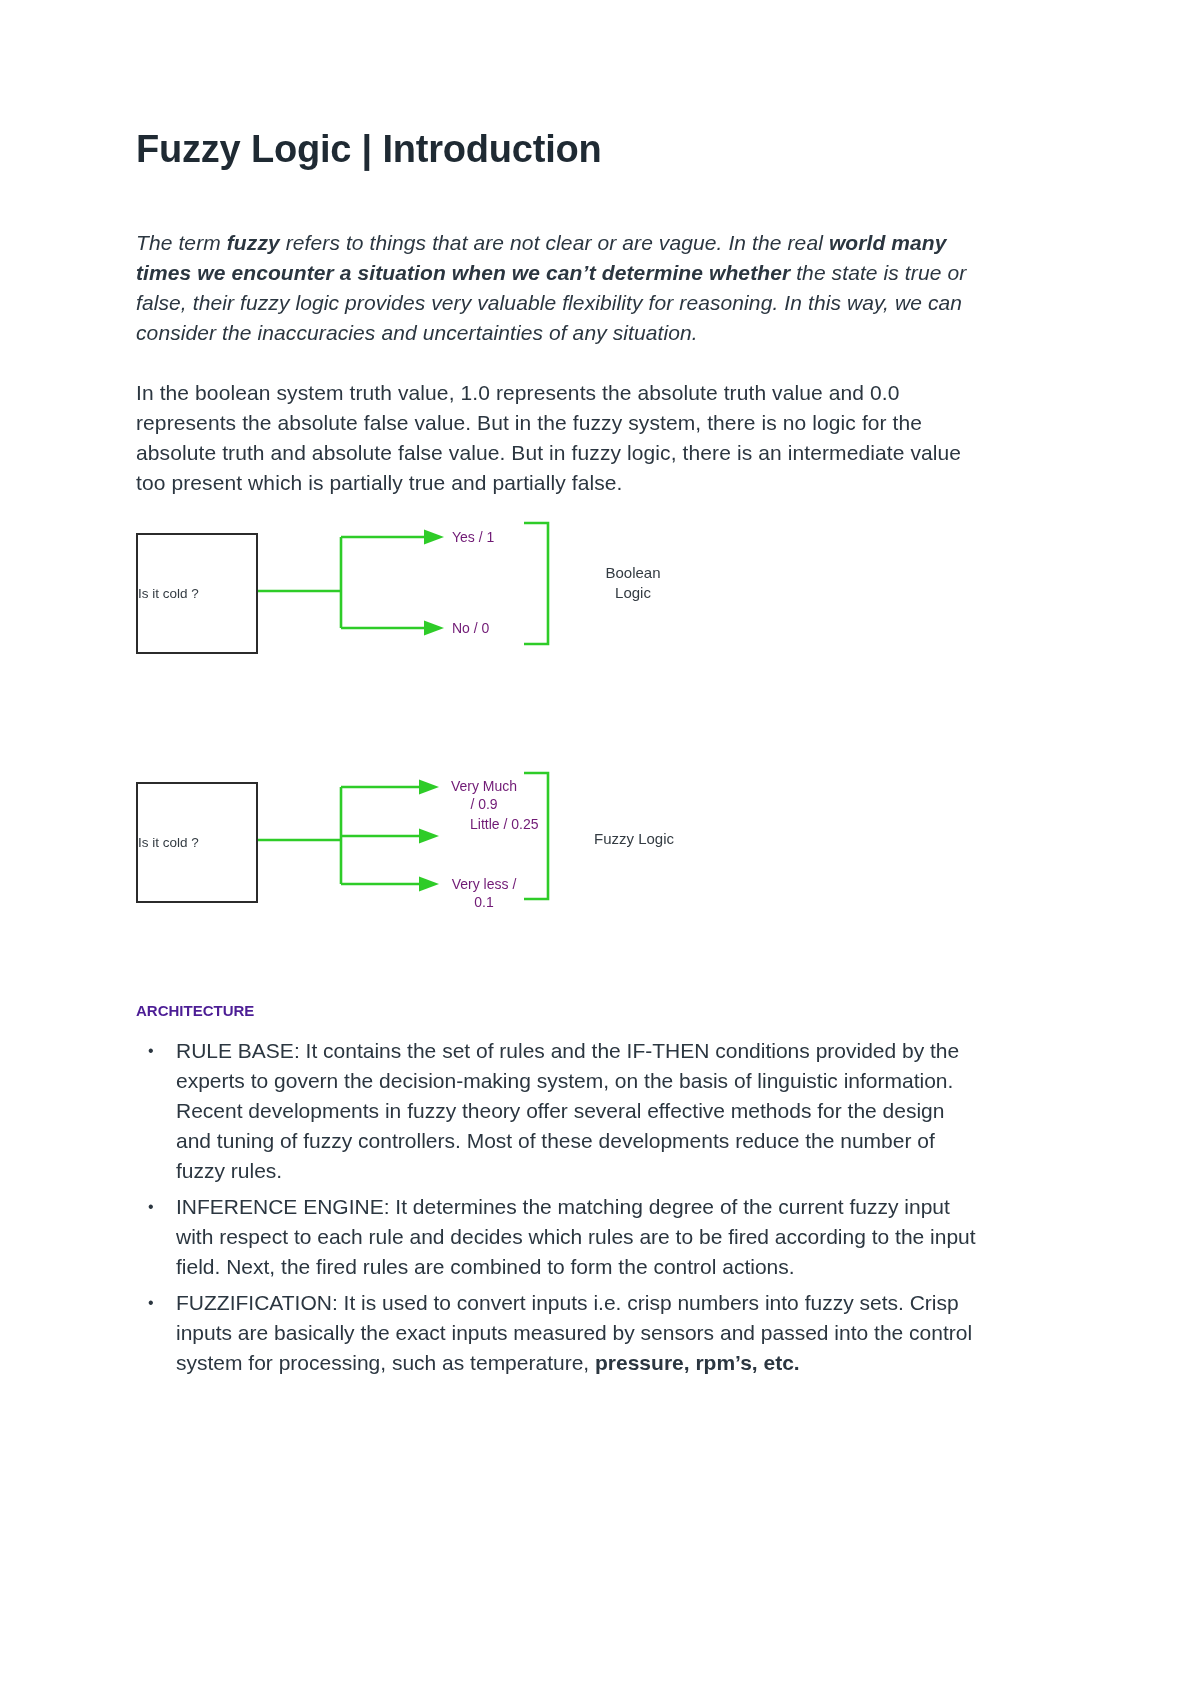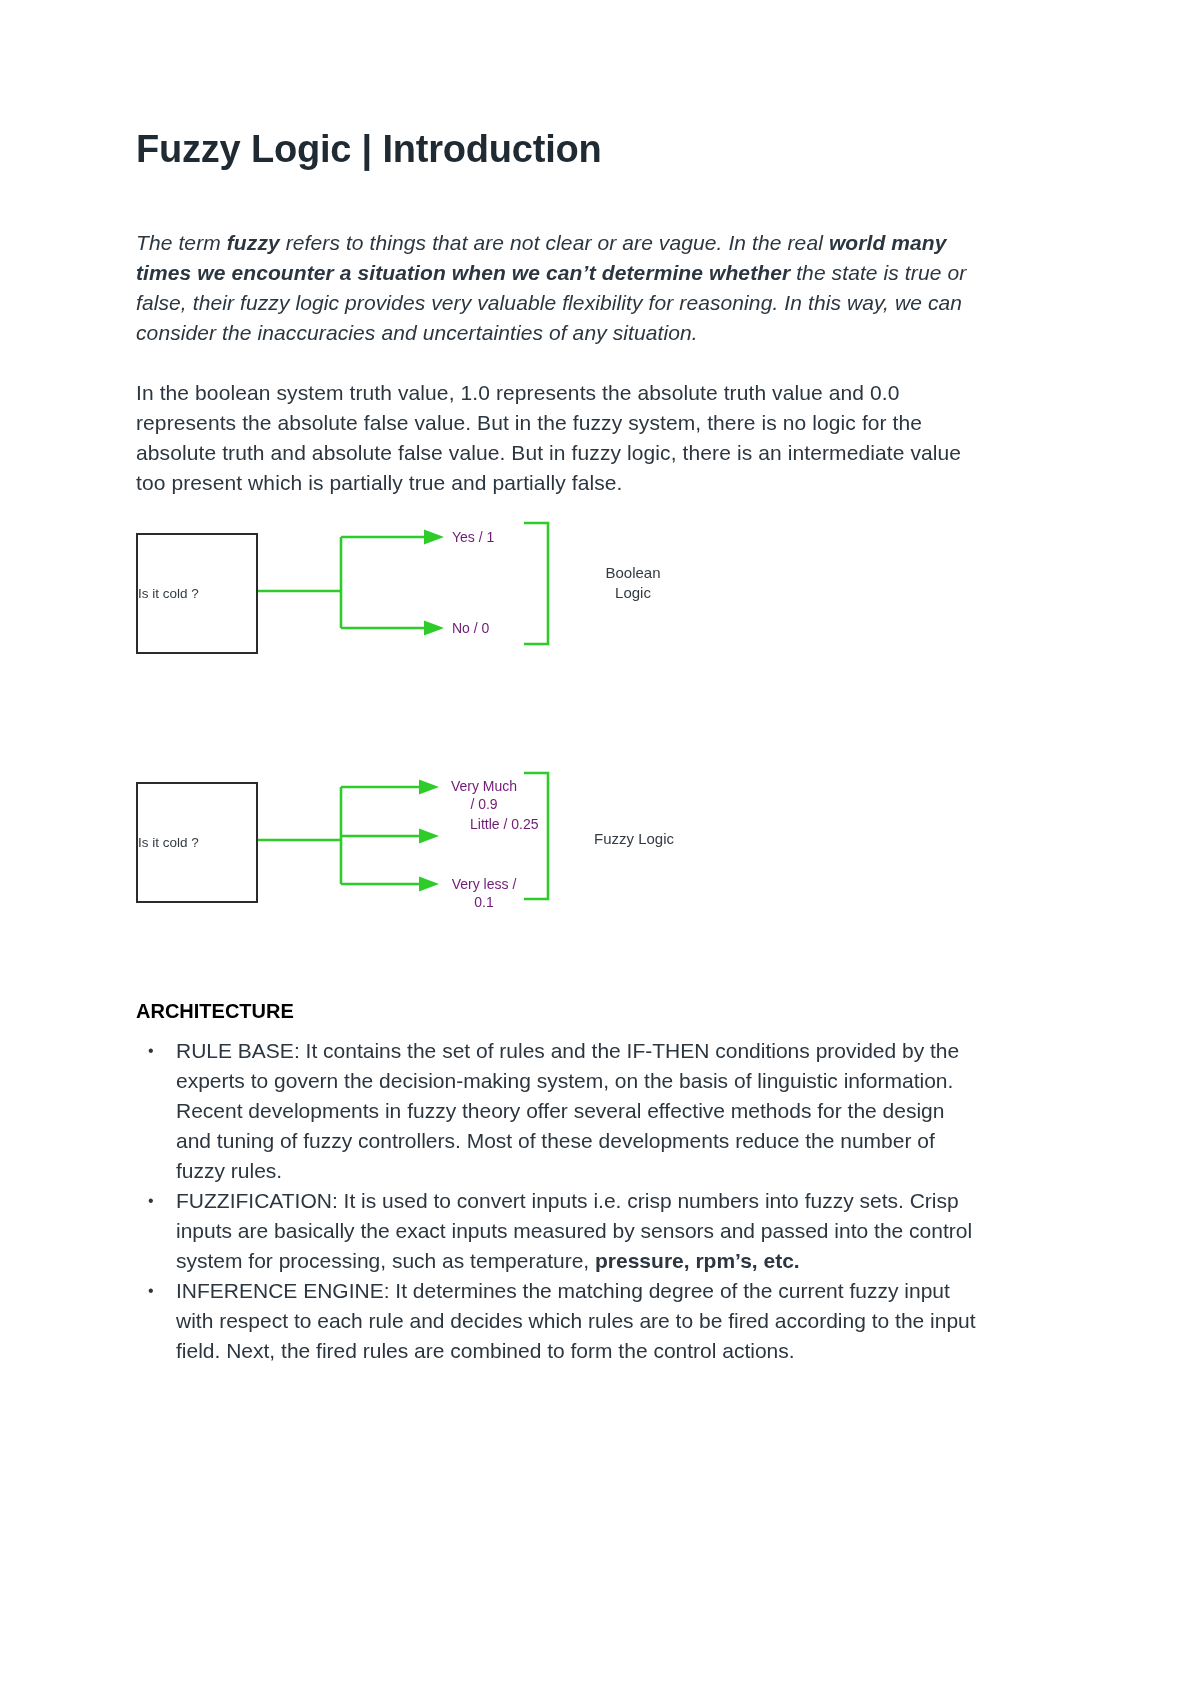--- a/index.html
+++ b/index.html
@@ -77,44 +77,45 @@
   .group-label {
     position: absolute;
     font-size: 15px;
     line-height: 20px;
     color: #333b42;
     text-align: center;
   }
 
   
   .arch-head {
-    font-size: 20px;
+    font-size: 15px;
     font-weight: bold;
     line-height: 30px;
     margin: 0;
-    color: #000000;
+    color: #4c1d95;
   }
   .arch-sub {
     font-size: 21px;
     line-height: 30px;
     margin: 0;
     color: #2b3640;
   }
   ul.arch-list {
     margin: 10px 0 0 0;
     padding-left: 38px;
     list-style: none;
   }
   ul.arch-list li {
     font-size: 21px;
     line-height: 30px;
     color: #2b3640;
     position: relative;
     margin-bottom: 0px;
     padding-left: 2px;
+    margin-top: 6px;
   }
   ul.arch-list li::before {
     content: "\2022";
     position: absolute;
     left: -26px;
     top: 0;
     font-size: 16px;
     color: #2b3640;
   }
 </style>
@@ -180,19 +181,19 @@
       <div class="branch-label left-al" style="left:302px; top:47px; width:120px;margin-left:32px;">Little / 0.25</div>
       <div class="branch-label" style="left:298px; top:107px; width:100px;">Very less /
 0.1</div>
       <div class="group-label" style="left:428px; top:61px; width:140px;">Fuzzy Logic</div>
     </div>
 
     <div style="margin-top:78px;">
       <p class="arch-head">ARCHITECTURE</p>
       <ul class="arch-list">
         <li><span>RULE BASE: It contains the set of rules and the IF-THEN conditions provided by the experts to govern the decision-making system, on the basis of linguistic information. Recent developments in fuzzy theory offer several effective methods for the design and tuning of fuzzy controllers. Most of these developments reduce the number of fuzzy rules.</span></li>
+        <li><span>INFERENCE ENGINE: It determines the matching degree of the current fuzzy input with respect to each rule and decides which rules are to be fired according to the input field. Next, the fired rules are combined to form the control actions.</span></li>
         <li><span>FUZZIFICATION: It is used to convert inputs i.e. crisp numbers into fuzzy sets. Crisp inputs are basically the exact inputs measured by sensors and passed into the control system for processing, such as temperature, </span><b>pressure, rpm’s, etc.</b></li>
-        <li><span>INFERENCE ENGINE: It determines the matching degree of the current fuzzy input with respect to each rule and decides which rules are to be fired according to the input field. Next, the fired rules are combined to form the control actions.</span></li>
       </ul>
     </div>
 
   </div>
 </div>
 
 </body></html>

